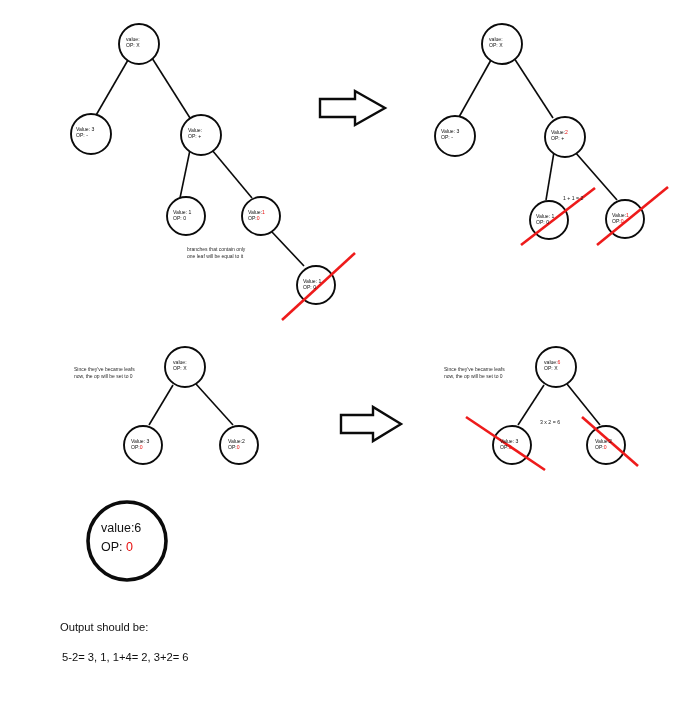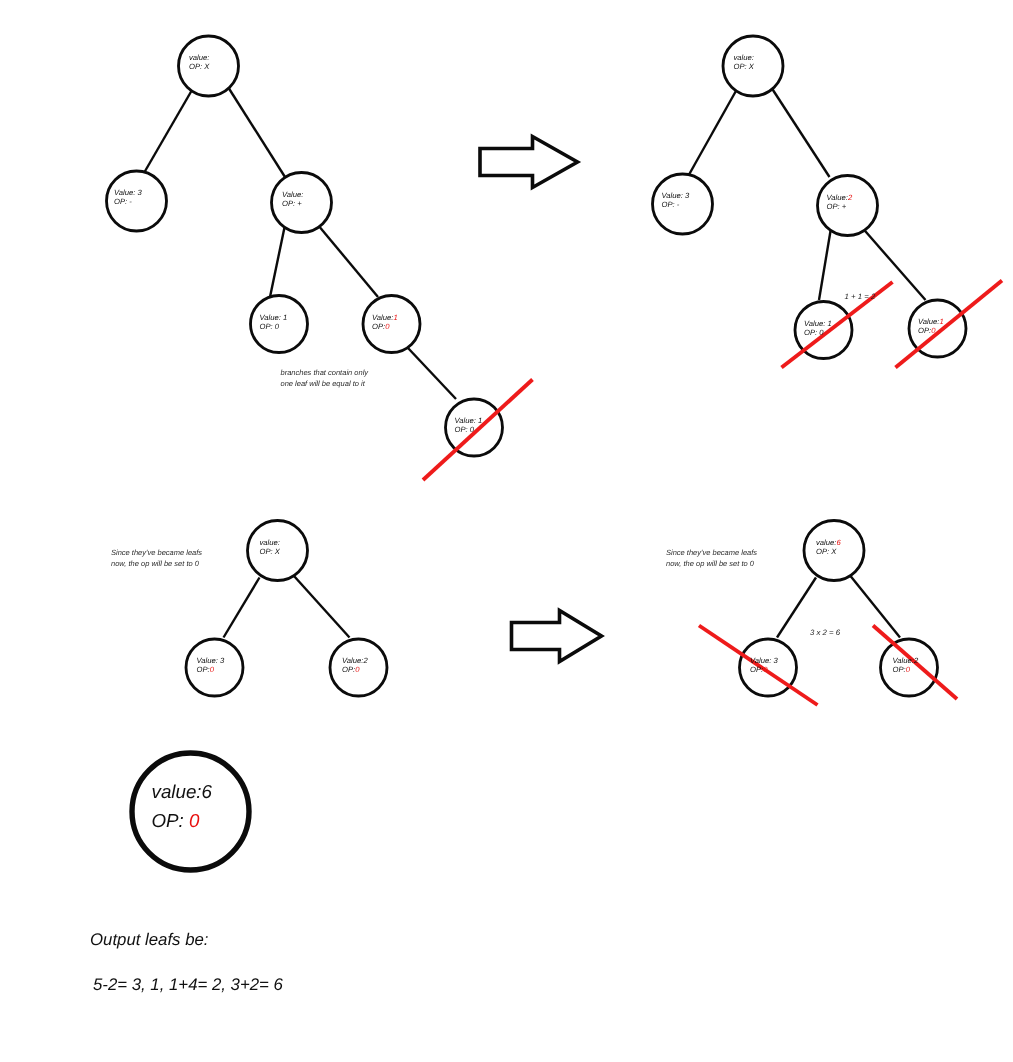--- a/index.html
+++ b/index.html
@@ -13,21 +13,20 @@
     position: relative;
     font-family: "Liberation Sans", sans-serif;
     color: #111111;
     overflow: hidden;
   }
   .canvas {
     position: absolute;
     inset: 0;
     width: 602px;
     height: 708px;
-    font-style: italic;
   }
   
   svg.layer {
     position: absolute;
     left: 0;
     top: 0;
     width: 675px;
     height: 708px;
     pointer-events: none;
   }
@@ -234,16 +233,16 @@
   </div>
   <div class="annot" style="left:444px; top:366px; width:100px;">Since they've became leafs
 now, the op will be set to 0</div>
   <div class="eq" style="left:540px; top:419px;">3 x 2 = 6</div>
 
   <div class="node-label sz-big" style="left:101px; top:519px;">
     <span class="ln"><span>value:</span><span>6</span></span>
     <span class="ln"><span>OP:</span> <span class="red">0</span></span>
   </div>
 
-  <div class="outtext" style="left:60px; top:621px;">Output leafs be:</div>
+  <div class="outtext" style="left:60px; top:621px;">Output should be:</div>
   <div class="outtext" style="left:62px; top:651px;">5-2= 3, 1, 1+4= 2, 3+2= 6</div>
 
 </div>
 
 </body></html>

